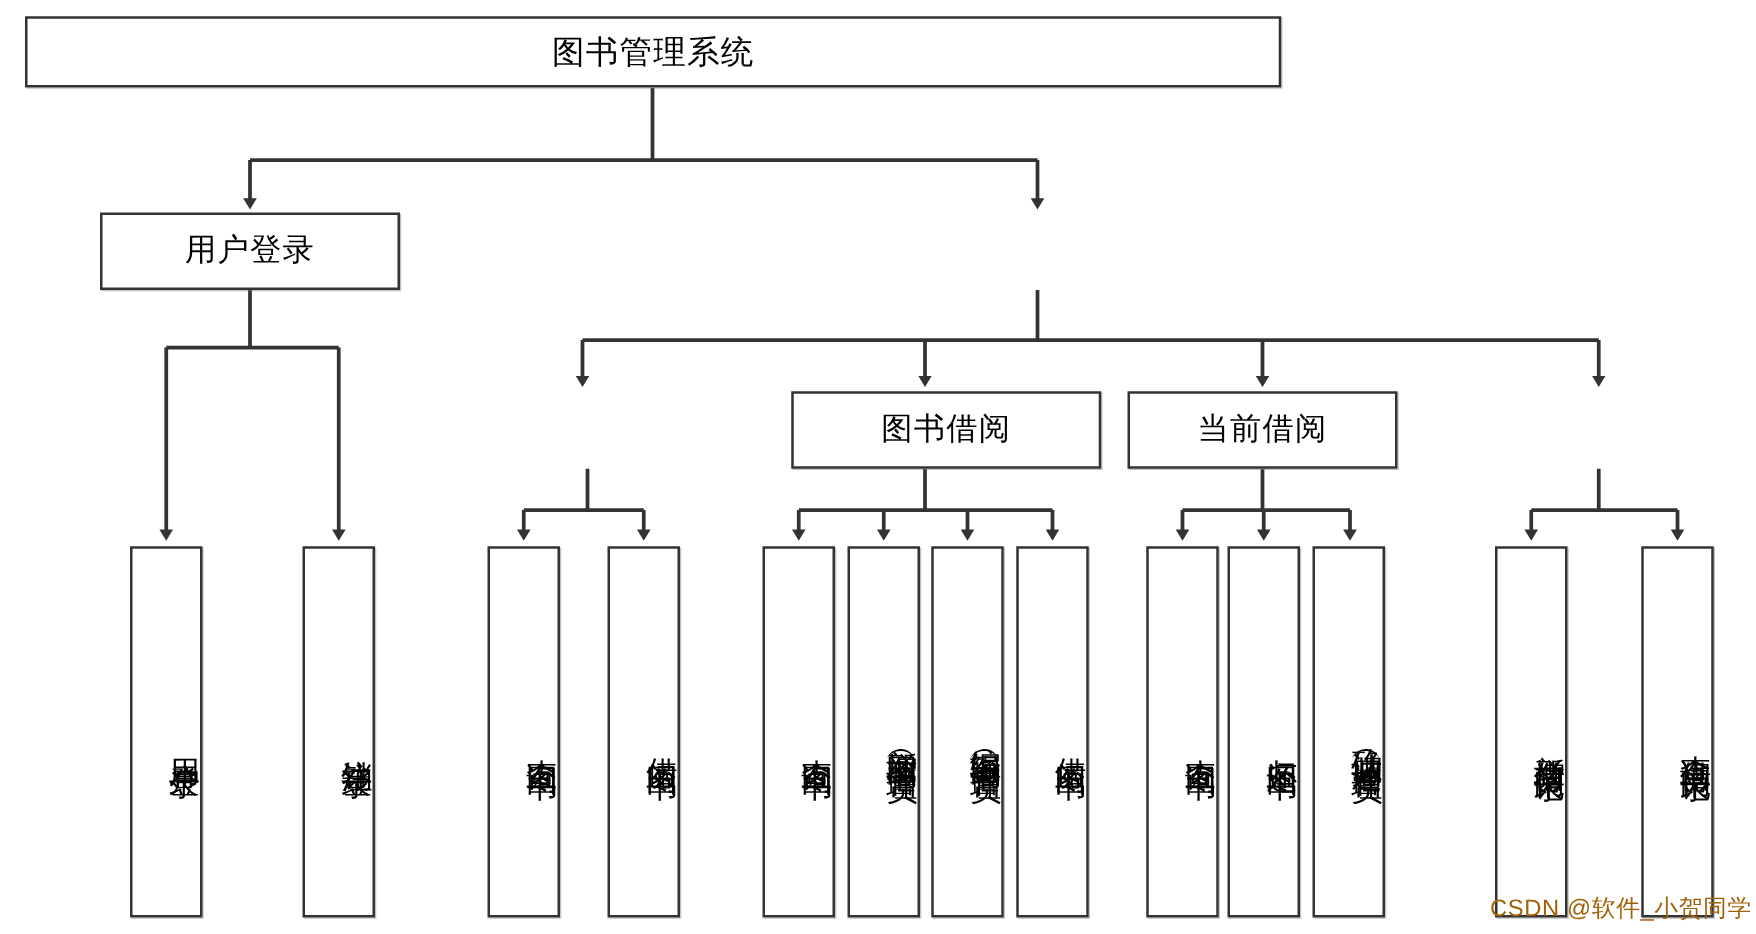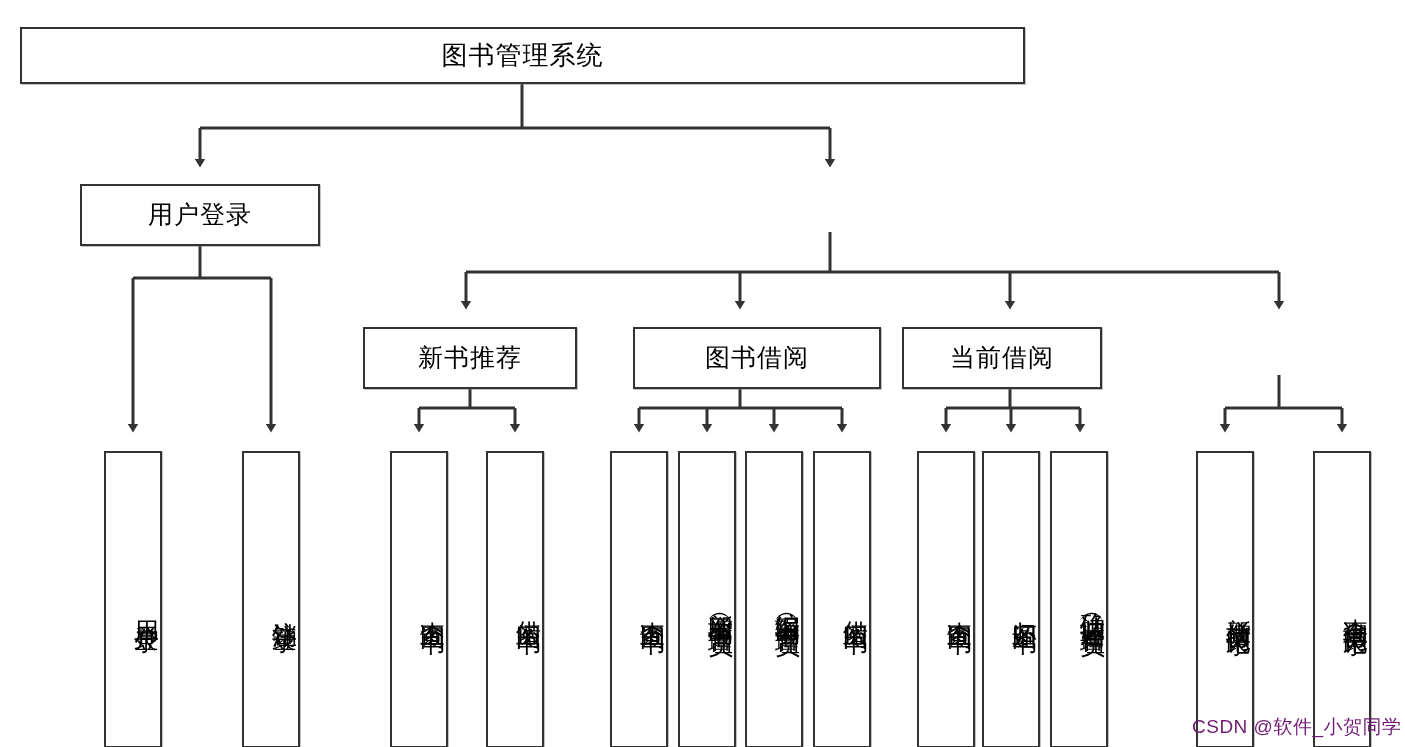--- a/index.html
+++ b/index.html
@@ -28,21 +28,20 @@
   .node {
     position: absolute;
     box-sizing: border-box;
     background: #ffffff;
     border: 2.5px solid #333333;
     display: flex;
     align-items: center;
     justify-content: center;
     color: #000000;
     box-shadow: 1px 1px 0 rgba(120,120,120,0.45);
-    margin-top: 14px;
   }
   .node.horiz {
     font-size: 25px;
     letter-spacing: 1px;
     line-height: 1.1;
   }
   .node.root {
     font-size: 26px;
   }
   .node.vert {
@@ -57,21 +56,21 @@
   }
   .node.vert .vtext {
     writing-mode: vertical-rl;
     text-orientation: upright;
     display: block;
     white-space: nowrap;
   }
   .watermark {
     position: absolute;
     font-size: 19px;
-    color: #701a75;
+    color: #a16207;
     white-space: nowrap;
     letter-spacing: 0.5px;
   }
 </style>
 </head>
 <body>
 
 <div id="canvas">
 
   <svg class="wires" viewBox="0 0 1405 747">
@@ -127,29 +126,26 @@
 
   <div class="node horiz root" style="left:20px; top:13px; width:1005px; height:57px;">
     <span>图书管理系统</span>
   </div>
 
   <div class="node horiz" style="left:80px; top:170px; width:240px; height:62px;">
     <span>用户登录</span>
   </div>
 
 
-  <div class="node horiz" style="left:363px; top:313px; width:214px; height:62px;">
-    <span>新书推荐</span>
-  </div>
 
   <div class="node horiz" style="left:633px; top:313px; width:248px; height:62px;">
     <span>图书借阅</span>
   </div>
 
-  <div class="node horiz" style="left:902px; top:313px; width:200px; height:62px;">
+  <div class="node horiz" style="left:902px; top:313px; width:216px; height:62px;">
     <span>当前借阅</span>
   </div>
 
 
   <div class="node vert" style="left:104px; top:437px; width:58px; height:297px;">
     <span class="vtext">用户登录</span>
   </div>
 
   <div class="node vert" style="left:242px; top:437px; width:58px; height:297px;">
     <span class="vtext">注销登录</span>

